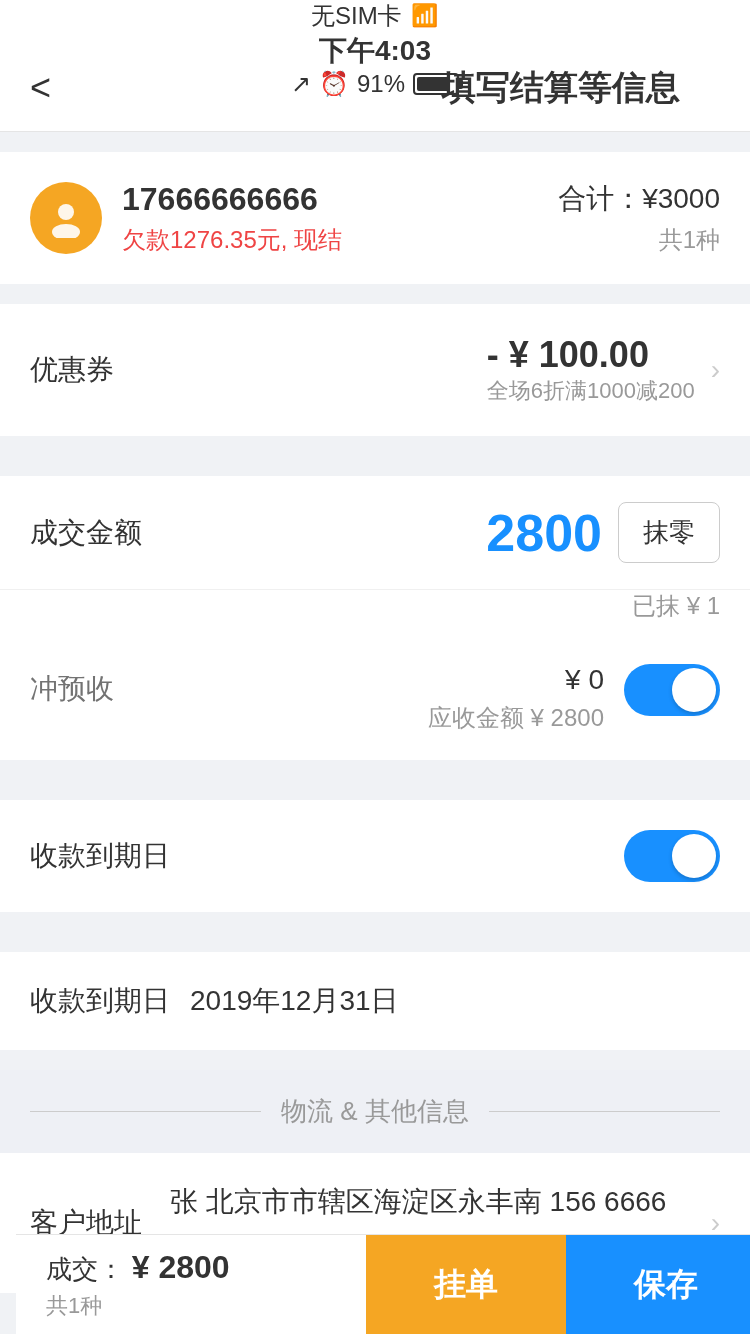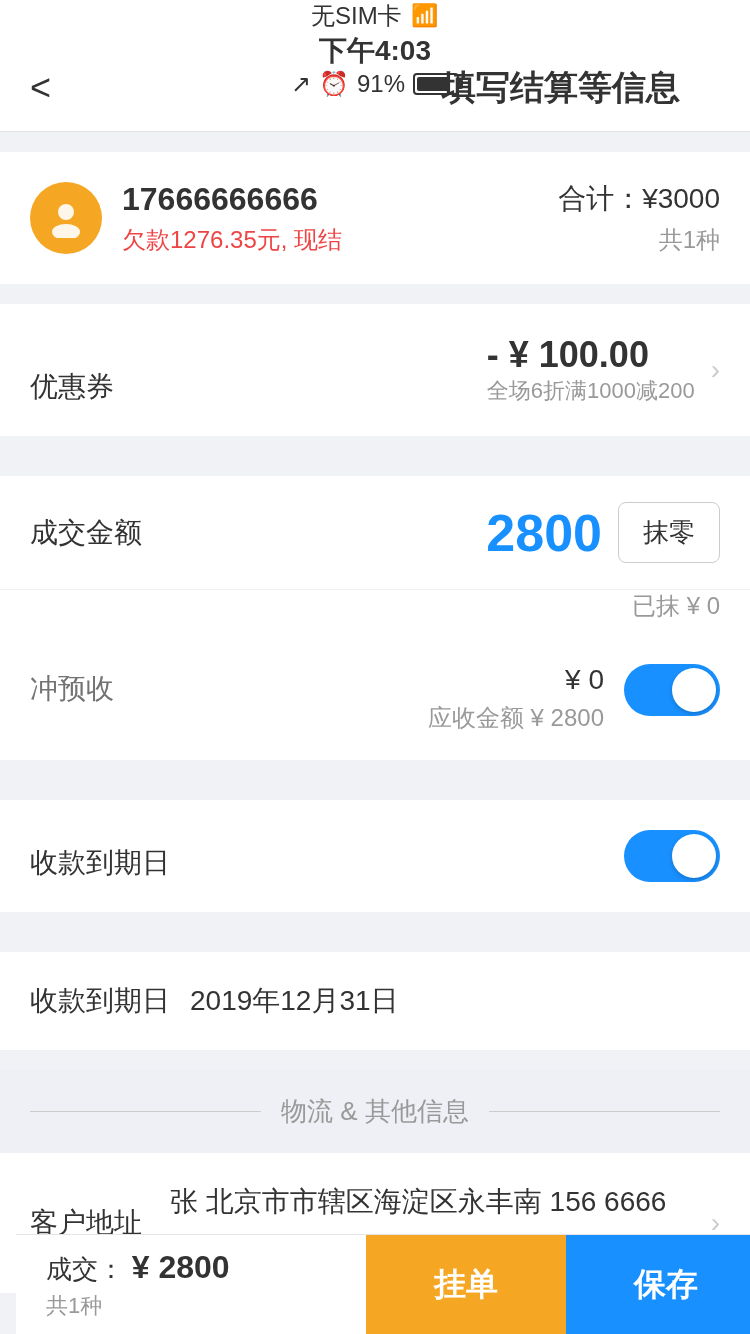--- a/index.html
+++ b/index.html
@@ -131,21 +131,21 @@
       margin-bottom: 20px;
     }
     .row {
       display: flex;
       align-items: center;
       justify-content: space-between;
       padding: 30px 30px;
       border-bottom: 1px solid #f0f0f0;
       min-height: 88px;
     }
-    .row:last-child { border-bottom: none; align-items: flex-end; }
+    .row:last-child { border-bottom: none; }
     .row-label {
       font-size: 28px;
       color: #333;
     }
     .row-right {
       display: flex;
       align-items: center;
       gap: 16px;
     }
     .discount-value {
@@ -425,21 +425,21 @@
 <div class="divider"></div>
 
 <div class="amount-section">
   <div class="amount-row">
     <span class="amount-label">成交金额</span>
     <div class="amount-value-area">
       <span class="amount-big">2800</span>
     </div>
     <button class="round-btn">抹零</button>
   </div>
-  <div style="text-align:right; padding: 0 30px 16px; font-size:24px; color:#999;">已抹  ¥ 0</div>
+  <div style="text-align:right; padding: 0 30px 16px; font-size:24px; color:#999;">已抹  ¥ 1</div>
 
   <div class="prepay-row">
     <span class="prepay-label">冲预收</span>
     <div class="prepay-right">
       <div class="prepay-values">
         <div class="prepay-amount">¥ 0</div>
         <div class="prepay-sub">应收金额 ¥ 2800</div>
       </div>
       <div class="toggle-switch">
         <div class="toggle-knob"></div>

